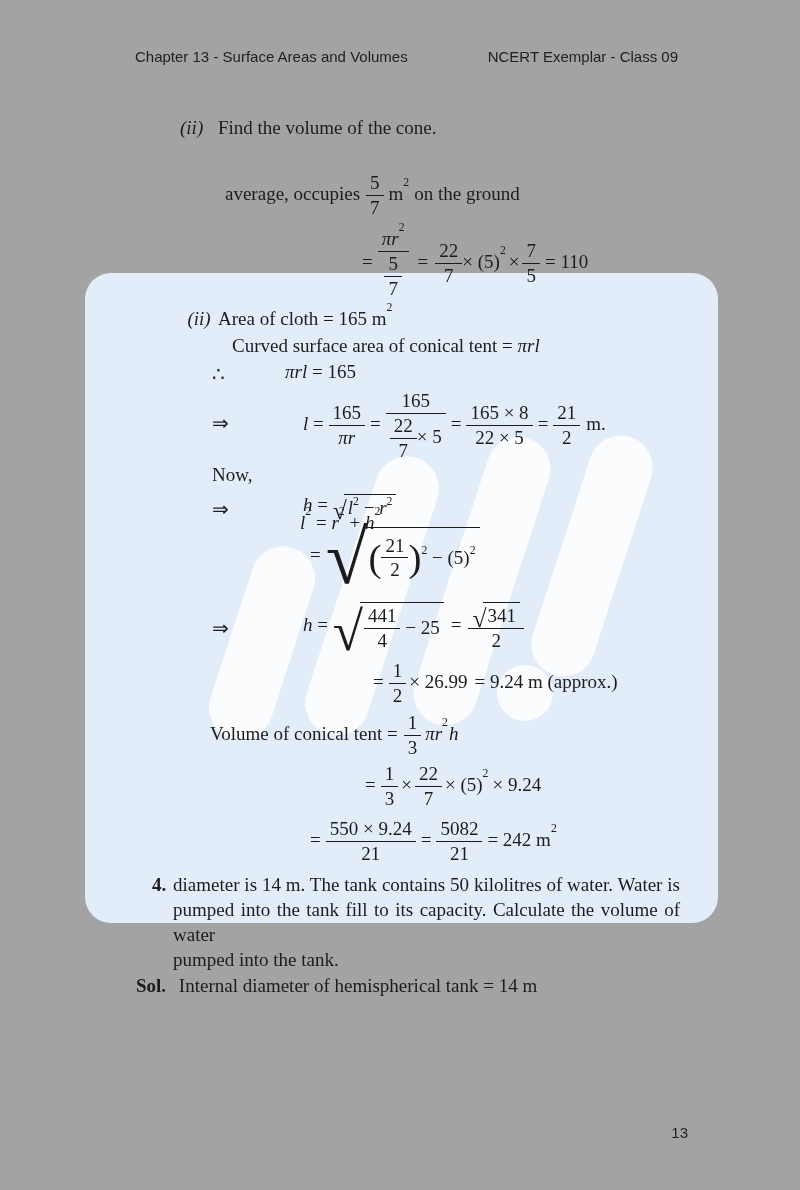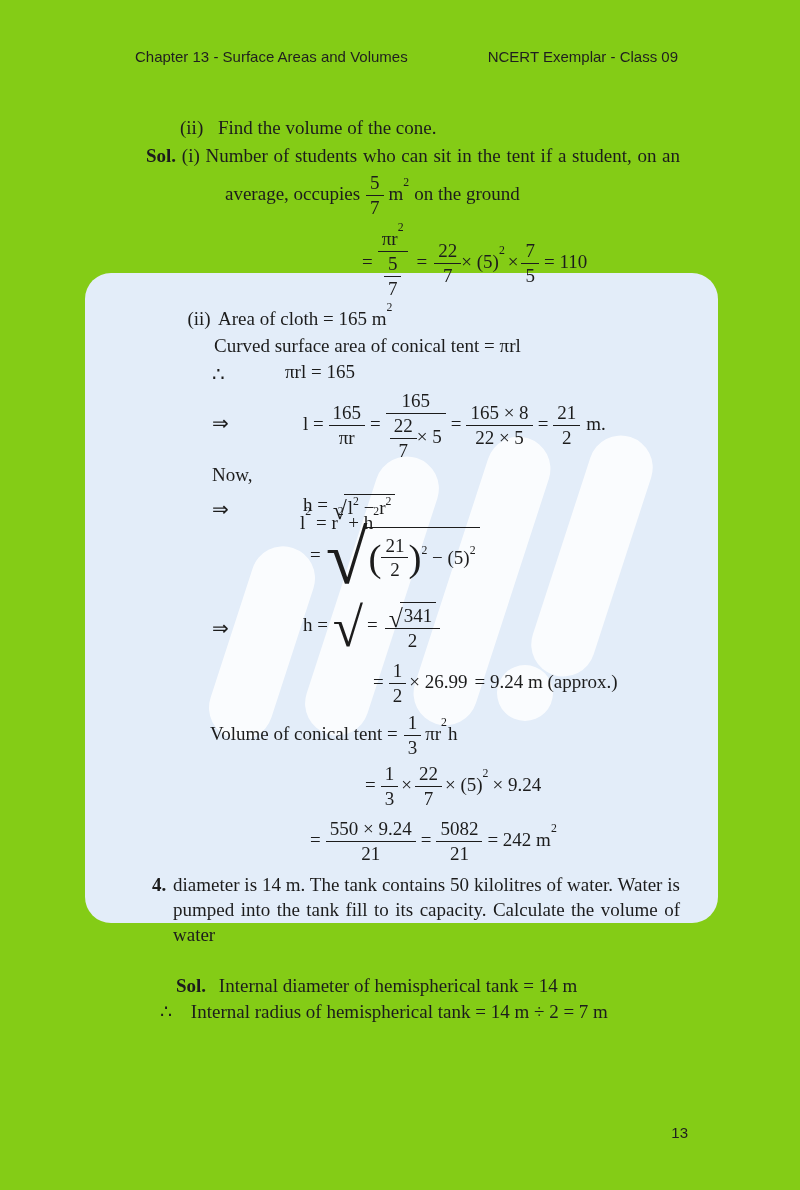--- a/index.html
+++ b/index.html
@@ -1,19 +1,19 @@
 <!DOCTYPE html>
 <html><head>
 <meta charset="utf-8">
 <style>
   html,body{margin:0;padding:0;background:#e8e8e8;}
-  .page{position:relative;width:800px;height:1190px;margin:0 auto;background:#84cc16;
+  .page{position:relative;width:800px;height:1190px;margin:0 auto;background:#a3a3a3;
         font-family:"Liberation Serif",serif;font-size:19px;color:#1c1c1c;overflow:hidden;}
   .abs{position:absolute;white-space:nowrap;}
-  .it{}
+  .it{font-style:italic;}
   .b{font-weight:bold;}
   .hdr{position:absolute;top:48px;left:135px;right:122px;display:flex;justify-content:space-between;
        font-family:"Liberation Sans",sans-serif;font-size:15px;color:#1f1f1f;}
   .ftr{position:absolute;top:1124px;left:0;right:0;text-align:center;
        font-family:"Liberation Sans",sans-serif;font-size:15px;color:#1f1f1f;}
   .pgnum{position:absolute;top:1124px;right:112px;font-family:"Liberation Sans",sans-serif;font-size:15px;color:#1f1f1f;}
   .hlbox{position:absolute;left:85px;top:273px;width:633px;height:650px;background:#e3edf9;
          border-radius:26px;overflow:hidden;}
   .wm{position:absolute;background:rgba(255,255,255,0.82);border-radius:34px;transform:rotate(18deg);}
   .wmdot{position:absolute;background:rgba(255,255,255,0.82);border-radius:50%;width:56px;height:56px;}
@@ -53,25 +53,20 @@
       <div class="wm" style="left:365px;top:158px;width:64px;height:300px;"></div>
       <div class="wm" style="left:475px;top:158px;width:64px;height:250px;"></div>
       <div class="wmdot" style="left:412px;top:392px;"></div>
     </div>
   </div>
 
   <div class="abs" style="left:180px;top:117px;">
     <span class="it mk">(ii)</span><span>Find the volume of the cone.</span>
   </div>
 
-  <div class="abs jl" style="left:146px;top:145px;width:534px;white-space:normal;">
-    <span class="b">Sol.</span>
-    <span class="it">(i)</span>
-    <span>Number of students who can sit in the tent if a student, on an</span>
-  </div>
 
   <div class="abs" style="left:225px;top:172px;"><span>average, occupies</span><span style="display: inline-block; width: 6px;"></span><span class="frac">
         <span class="fn"><span>5</span></span>
         <span class="fd"><span>7</span></span>
       </span><span style="display: inline-block; width: 5px;"></span><span>m</span><sup>2</sup><span style="display: inline-block; width: 5px;"></span><span>on the ground</span></div>
 
   <div class="abs" style="left:362px;top:228px;"><span>=</span><span style="display: inline-block; width: 5px;"></span><span class="frac">
         <span class="fn"><span class="it">πr</span><sup>2</sup></span>
         <span class="fd"><span class="frac">
             <span class="fn"><span>5</span></span>
@@ -82,21 +77,21 @@
         <span class="fd"><span>7</span></span>
       </span><span>× (5)</span><sup>2</sup><span style="display: inline-block; width: 3px;"></span><span>×</span><span style="display: inline-block; width: 3px;"></span><span class="frac">
         <span class="fn"><span>7</span></span>
         <span class="fd"><span>5</span></span>
       </span><span style="display: inline-block; width: 5px;"></span><span>= 110</span></div>
 
   <div class="abs" style="left:180px;top:308px;text-align:center;">
     <span class="it mk">(ii)</span><span><span>Area of cloth = 165 m</span><sup>2</sup></span>
   </div>
 
-  <div class="abs" style="left:214px;top:335px;text-align:center;"><span>Curved surface area of conical tent = </span><span class="it">πrl</span></div>
+  <div class="abs" style="left:232px;top:335px;text-align:center;"><span>Curved surface area of conical tent = </span><span class="it">πrl</span></div>
 
   <span class="lead" style="left:212px;top:362px;">∴</span>
   <div class="abs" style="left:285px;top:361px;"><span class="it">πrl</span><span> = 165</span></div>
 
   <span class="lead" style="left:212px;top:411px;">⇒</span>
   <div class="abs" style="left:303px;top:390px;"><span class="it">l</span><span> = </span><span class="frac">
         <span class="fn"><span>165</span></span>
         <span class="fd"><span class="it">πr</span></span>
       </span><span style="display: inline-block; width: 5px;"></span><span>=</span><span style="display: inline-block; width: 5px;"></span><span class="frac">
         <span class="fn"><span>165</span></span>
@@ -138,20 +133,27 @@
           <span class="bigp">)</span>
           <sup>2</sup>
           <span>&nbsp;−&nbsp;(5)</span>
           <sup>2</sup>
         </span>
       </span></div>
 
   <span class="lead" style="left:212px;top:616px;">⇒</span>
   <div class="abs" style="left:303px;top:602px;"><span class="it">h</span><span> = </span><span class="sqrt r2">
         <span class="rad">√</span>
+        <span class="rc">
+          <span class="frac">
+            <span class="fn"><span>441</span></span>
+            <span class="fd"><span>4</span></span>
+          </span>
+          <span>&nbsp;−&nbsp;25</span>
+        </span>
       </span><span style="display: inline-block; width: 7px;"></span><span>=</span><span style="display: inline-block; width: 7px;"></span><span class="frac">
         <span class="fn"><span class="sqrt r1">
             <span class="rad">√</span>
             <span class="rc">
               <span>341</span>
             </span>
           </span></span>
         <span class="fd"><span>2</span></span>
       </span></div>
 
@@ -179,27 +181,24 @@
       </span><span style="display: inline-block; width: 5px;"></span><span>=</span><span style="display: inline-block; width: 5px;"></span><span class="frac">
         <span class="fn"><span>5082</span></span>
         <span class="fd"><span>21</span></span>
       </span><span style="display: inline-block; width: 5px;"></span><span>= 242 m</span><sup>2</sup></div>
 
   <div class="q4wrap">
     <div class="q4mk">4.</div>
     <div class="q4tx">
       <div class="jl">diameter is 14 m. The tank contains 50 kilolitres of water. Water is</div>
       <div class="jl">pumped into  the tank fill to its capacity. Calculate the volume of water</div>
+      <div>pumped into the tank.</div>
     </div>
   </div>
 
-  <div class="abs solrow" style="left:136px;top:973px;margin-left:40px;">
+  <div class="abs solrow" style="left:136px;top:973px;">
     <span class="b">Sol.</span>
     <span style="margin-left:8px;">Internal diameter of hemispherical tank = 14 m</span>
   </div>
-  <div class="abs solrow" style="left:160px;top:999px;">
-    <span>∴</span>
-    <span style="margin-left:14px;">Internal radius of hemispherical tank = 14 m ÷ 2 = 7 m</span>
-  </div>
 
   <div class="pgnum">13</div>
 
 </div>
 
 </body></html>

